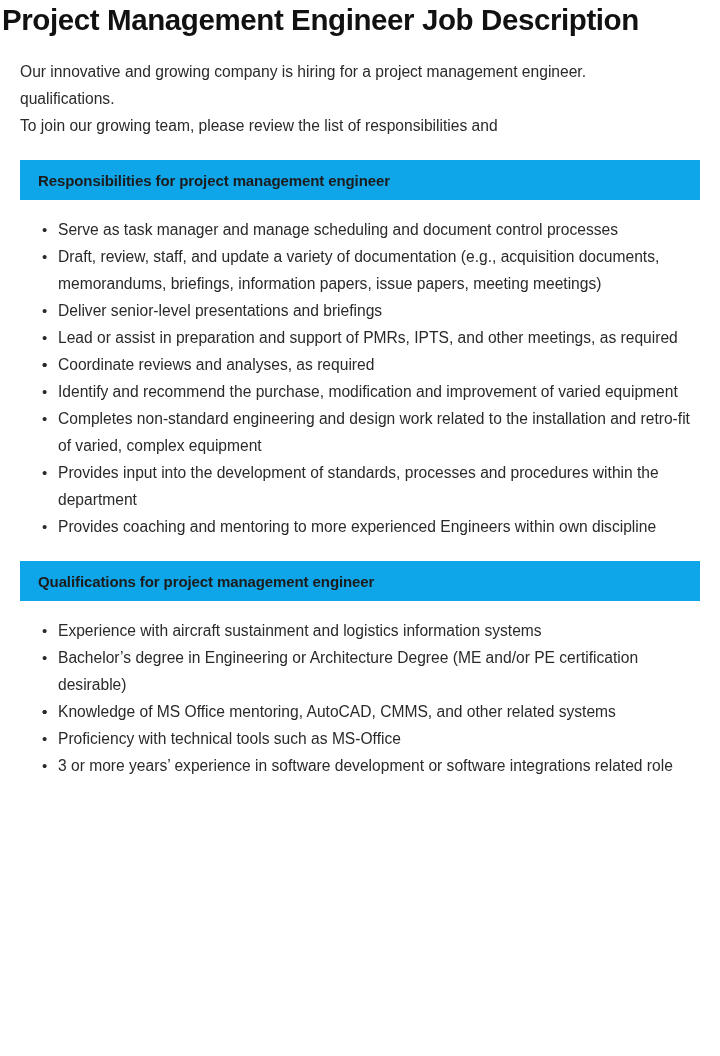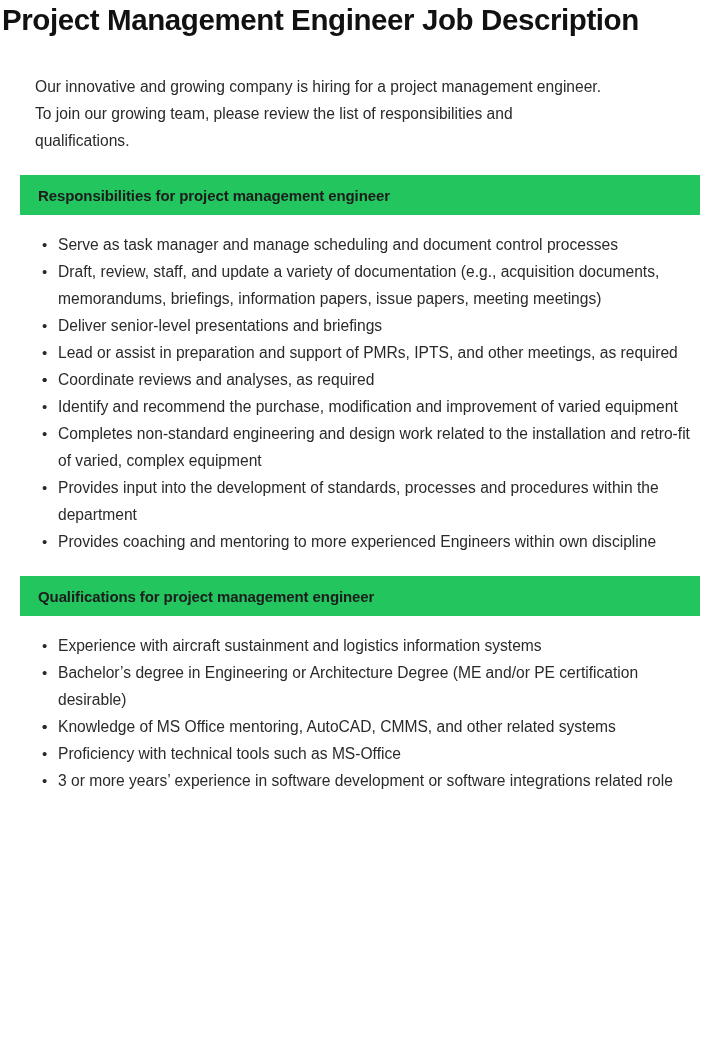--- a/index.html
+++ b/index.html
@@ -25,37 +25,37 @@
     margin: 0;
     padding: 2px 0 0 2px;
     font-size: 29.5px;
     line-height: 36px;
     font-weight: 700;
     letter-spacing: -0.4px;
     color: #111111;
     white-space: nowrap;
   }
   .intro {
-    margin: 15px;
+    margin: 0;
     padding: 20px 22px 0 20px;
     font-size: 15.6px;
     line-height: 27px;
     color: #2a2a2a;
     max-width: 690px;
   }
   .intro-line {
     display: block;
   }
   .section {
     margin: 0;
     padding: 0;
   }
   .section-band {
     margin: 21px 20px 0 20px;
-    background: #22c55e;
+    background: #0ea5e9;
     height: 40px;
     display: flex;
     align-items: center;
     padding: 0 18px;
     box-sizing: border-box;
   }
   .section-band-title {
     font-size: 15px;
     font-weight: 700;
     color: #1c1c1c;
@@ -88,22 +88,22 @@
 </style>
 </head>
 <body>
 
 <div class="page">
 
   <h1 class="doc-title">Project Management Engineer Job Description</h1>
 
   <p class="intro">
     <span class="intro-line">Our innovative and growing company is hiring for a project management engineer.</span>
+    <span class="intro-line">qualifications.</span>
     <span class="intro-line">To join our growing team, please review the list of responsibilities and</span>
-    <span class="intro-line">qualifications.</span>
   </p>
 
   <div class="section">
     <div class="section-band">
       <span class="section-band-title">Responsibilities for project management engineer</span>
     </div>
     <ul class="bullets first">
       <li><span class="dot">•</span><span>Serve as task manager and manage scheduling and document control processes</span></li>
       <li><span class="dot">•</span><span>Draft, review, staff, and update a variety of documentation (e.g., acquisition documents, memorandums, briefings, information papers, issue papers, meeting meetings)</span></li>
       <li><span class="dot">•</span><span>Deliver senior-level presentations and briefings</span></li>

